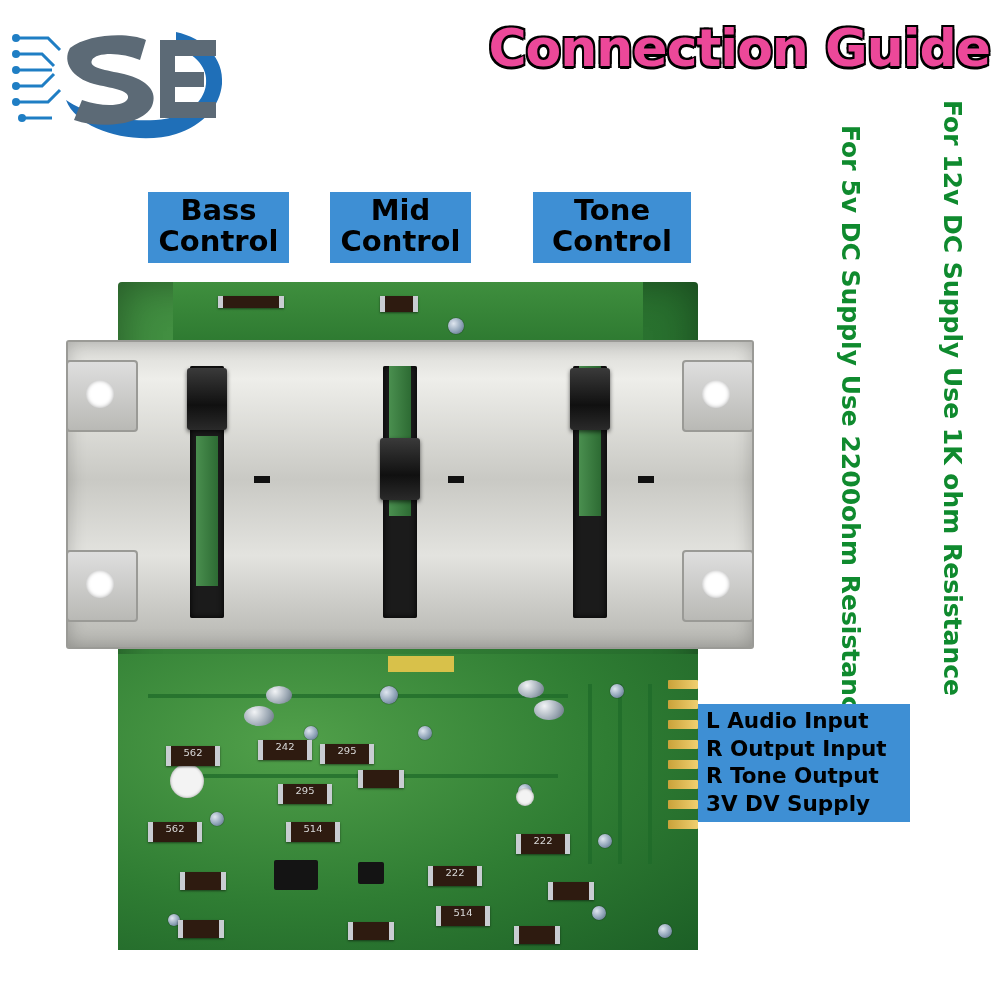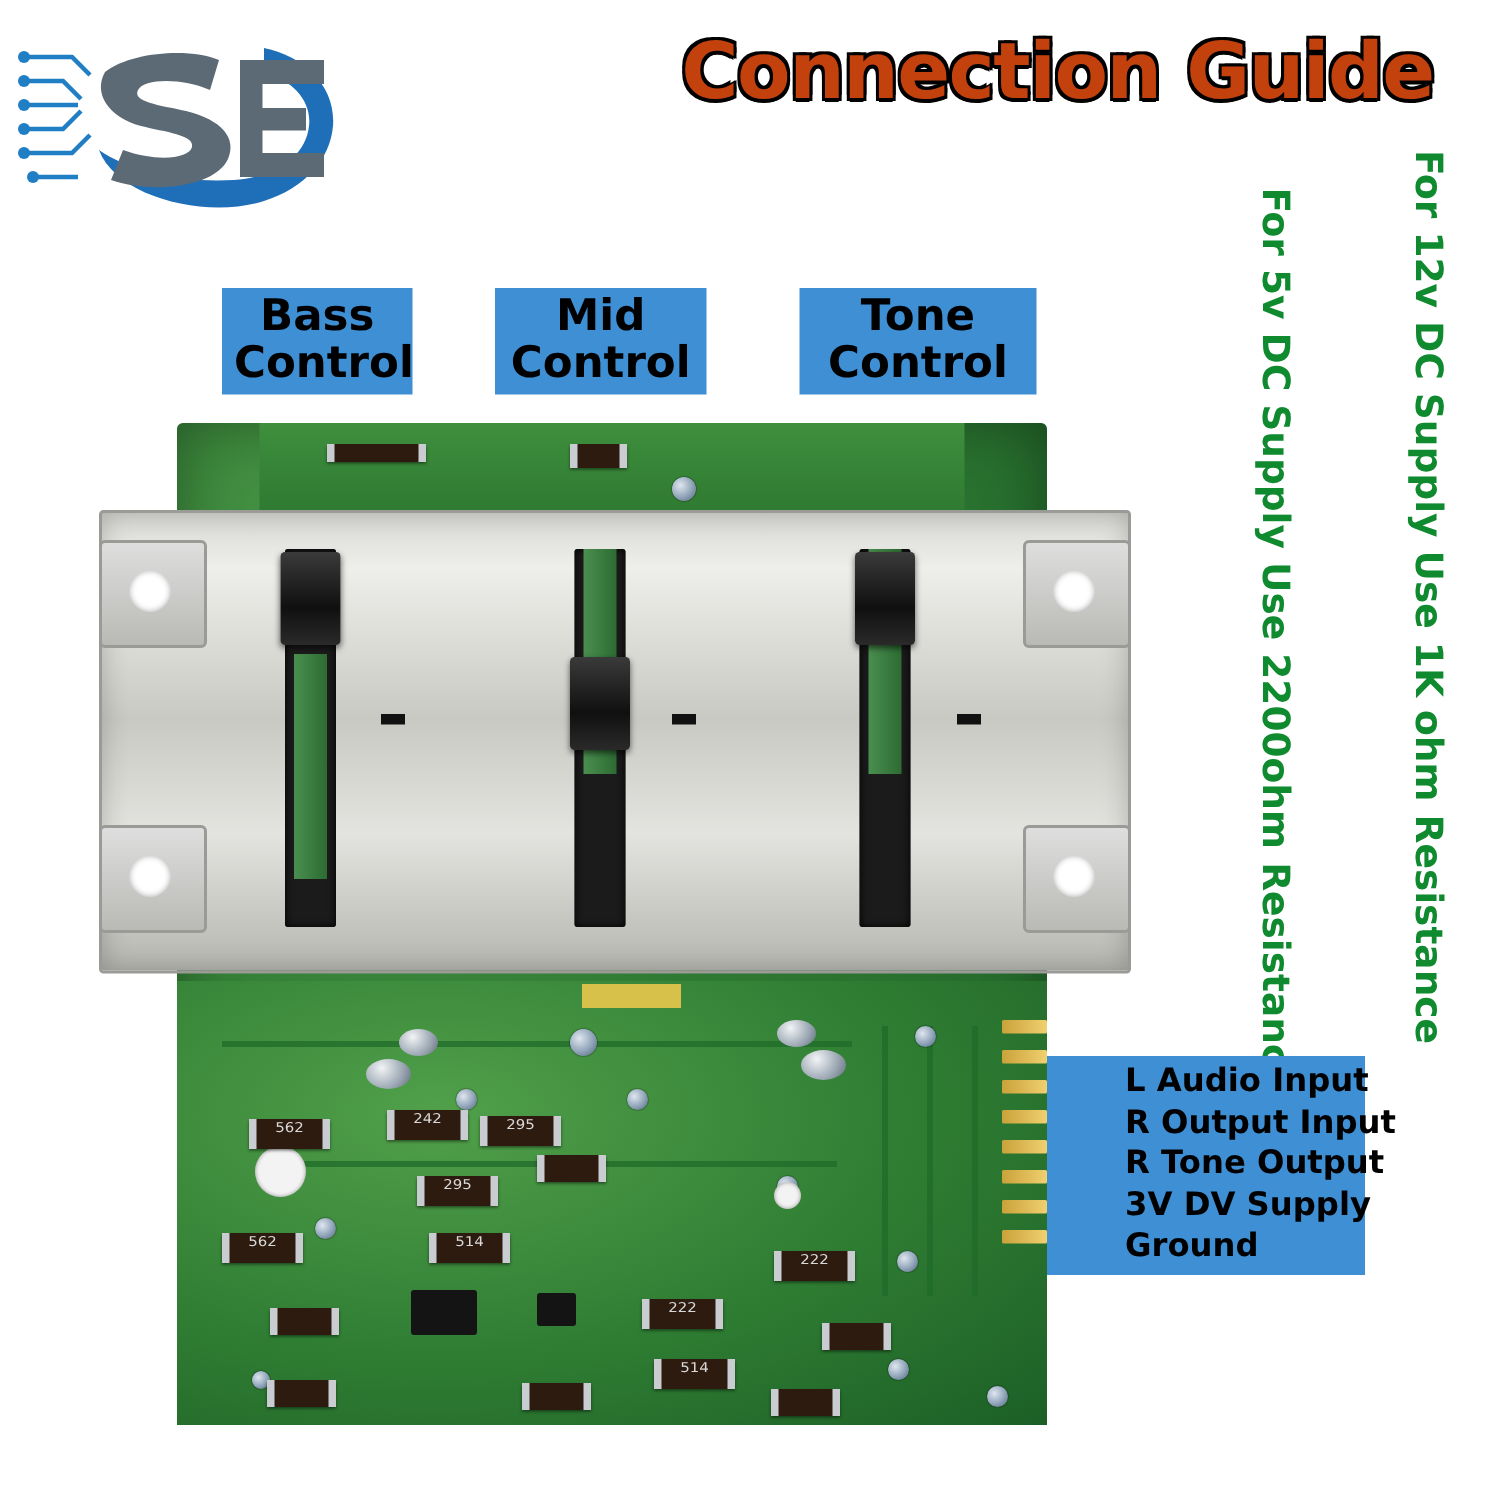--- a/index.html
+++ b/index.html
@@ -23,26 +23,26 @@
     width: 250px;
     height: 140px;
   }
 
   
   #title {
     position: absolute;
     left: 420px;
     top: 18px;
     width: 570px;
-    text-align: center;
+    text-align: right;
     font-family: "DejaVu Sans", sans-serif;
     font-weight: bold;
     font-size: 52px;
     letter-spacing: -1px;
-    color: #c2410c;
+    color: #ec4899;
     -webkit-text-stroke: 2px #000;
     paint-order: stroke fill;
     text-shadow:
       -2px -2px 0 #000, 2px -2px 0 #000,
       -2px 2px 0 #000, 2px 2px 0 #000,
       0 3px 0 #000;
     white-space: nowrap;
   }
 
   
@@ -66,39 +66,39 @@
     background: #3e8fd4;
     color: #000;
     font-family: "DejaVu Sans", sans-serif;
     font-weight: bold;
     text-align: center;
     line-height: 1.08;
     padding: 3px 8px 5px 8px;
     font-size: 29px;
     box-sizing: border-box;
   }
-  #label-bass { left: 148px; top: 192px; width: 127px; }
+  #label-bass { left: 148px; top: 192px; width: 141px; }
   #label-mid  { left: 330px; top: 192px; width: 141px; }
   #label-tone { left: 533px; top: 192px; width: 158px; }
 
   #pinout-box {
     position: absolute;
     left: 698px;
     top: 704px;
     width: 212px;
     background: #3e8fd4;
     color: #000;
     font-family: "DejaVu Sans", sans-serif;
     font-weight: bold;
     font-size: 21.5px;
     line-height: 1.28;
     padding: 3px 6px 5px 8px;
     box-sizing: border-box;
   }
-  #pinout-box div { white-space: nowrap; margin-left: 44px; }
+  #pinout-box div { white-space: nowrap; }
 
   
   #board {
     position: absolute;
     left: 118px;
     top: 282px;
     width: 580px;
     height: 668px;
   }
   .pcb {
@@ -300,21 +300,20 @@
 <div class="blue-label" id="label-tone">
   <div>Tone</div>
   <div>Control</div>
 </div>
 
 <div id="pinout-box">
   <div>L Audio Input</div>
   <div>R Output Input</div>
   <div>R Tone Output</div>
   <div>3V DV Supply</div>
-  <div>Ground</div>
 </div>
 
 <div id="board">
   <div class="pcb"></div>
   <div class="pcb-top-shade"></div>
 
   <div class="smd" style="left:100px; top:14px; width:56px; height:12px;"></div>
   <div class="smd" style="left:262px; top:14px; width:28px; height:16px;"></div>
   <div class="via" style="left:330px; top:36px; width:16px; height:16px;"></div>
 

